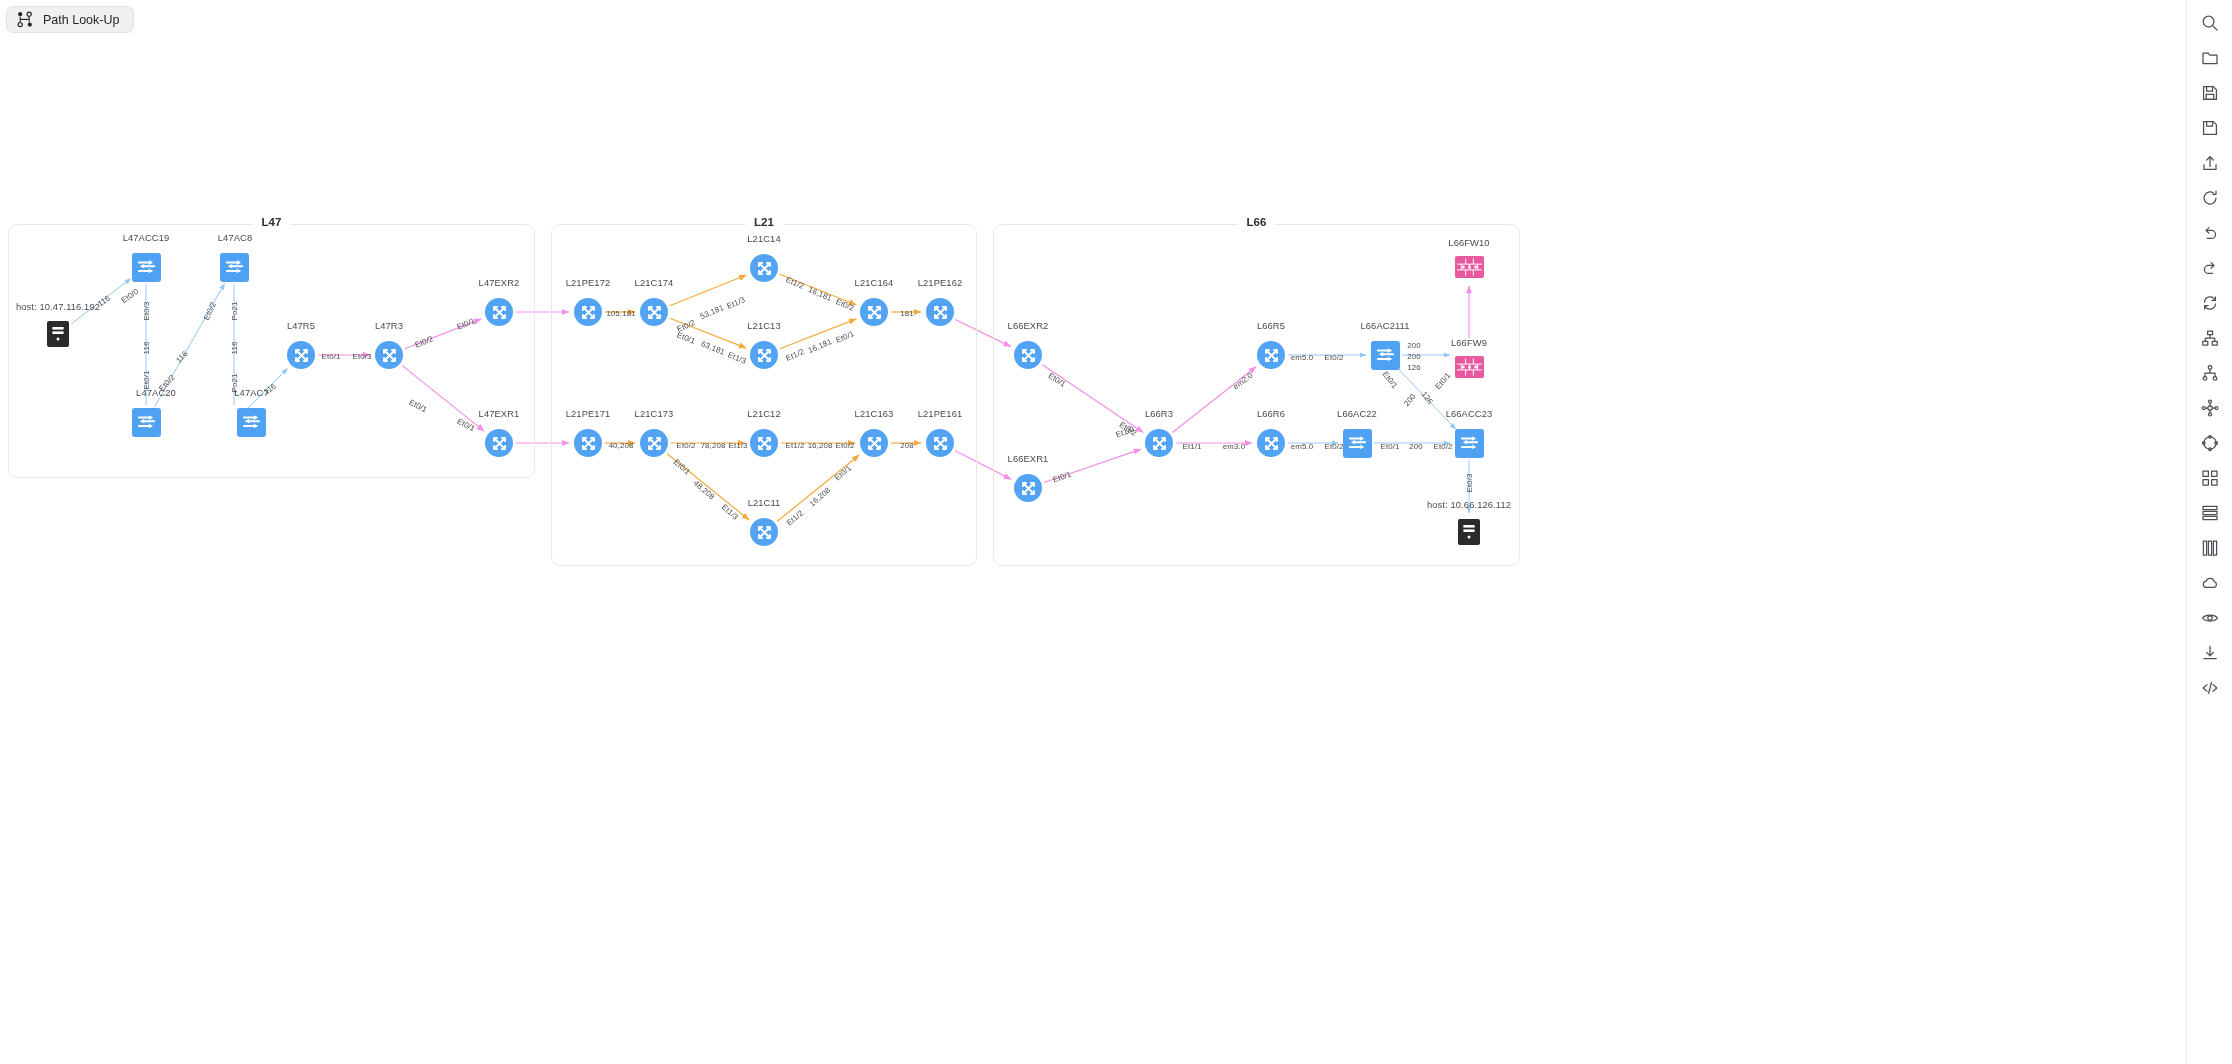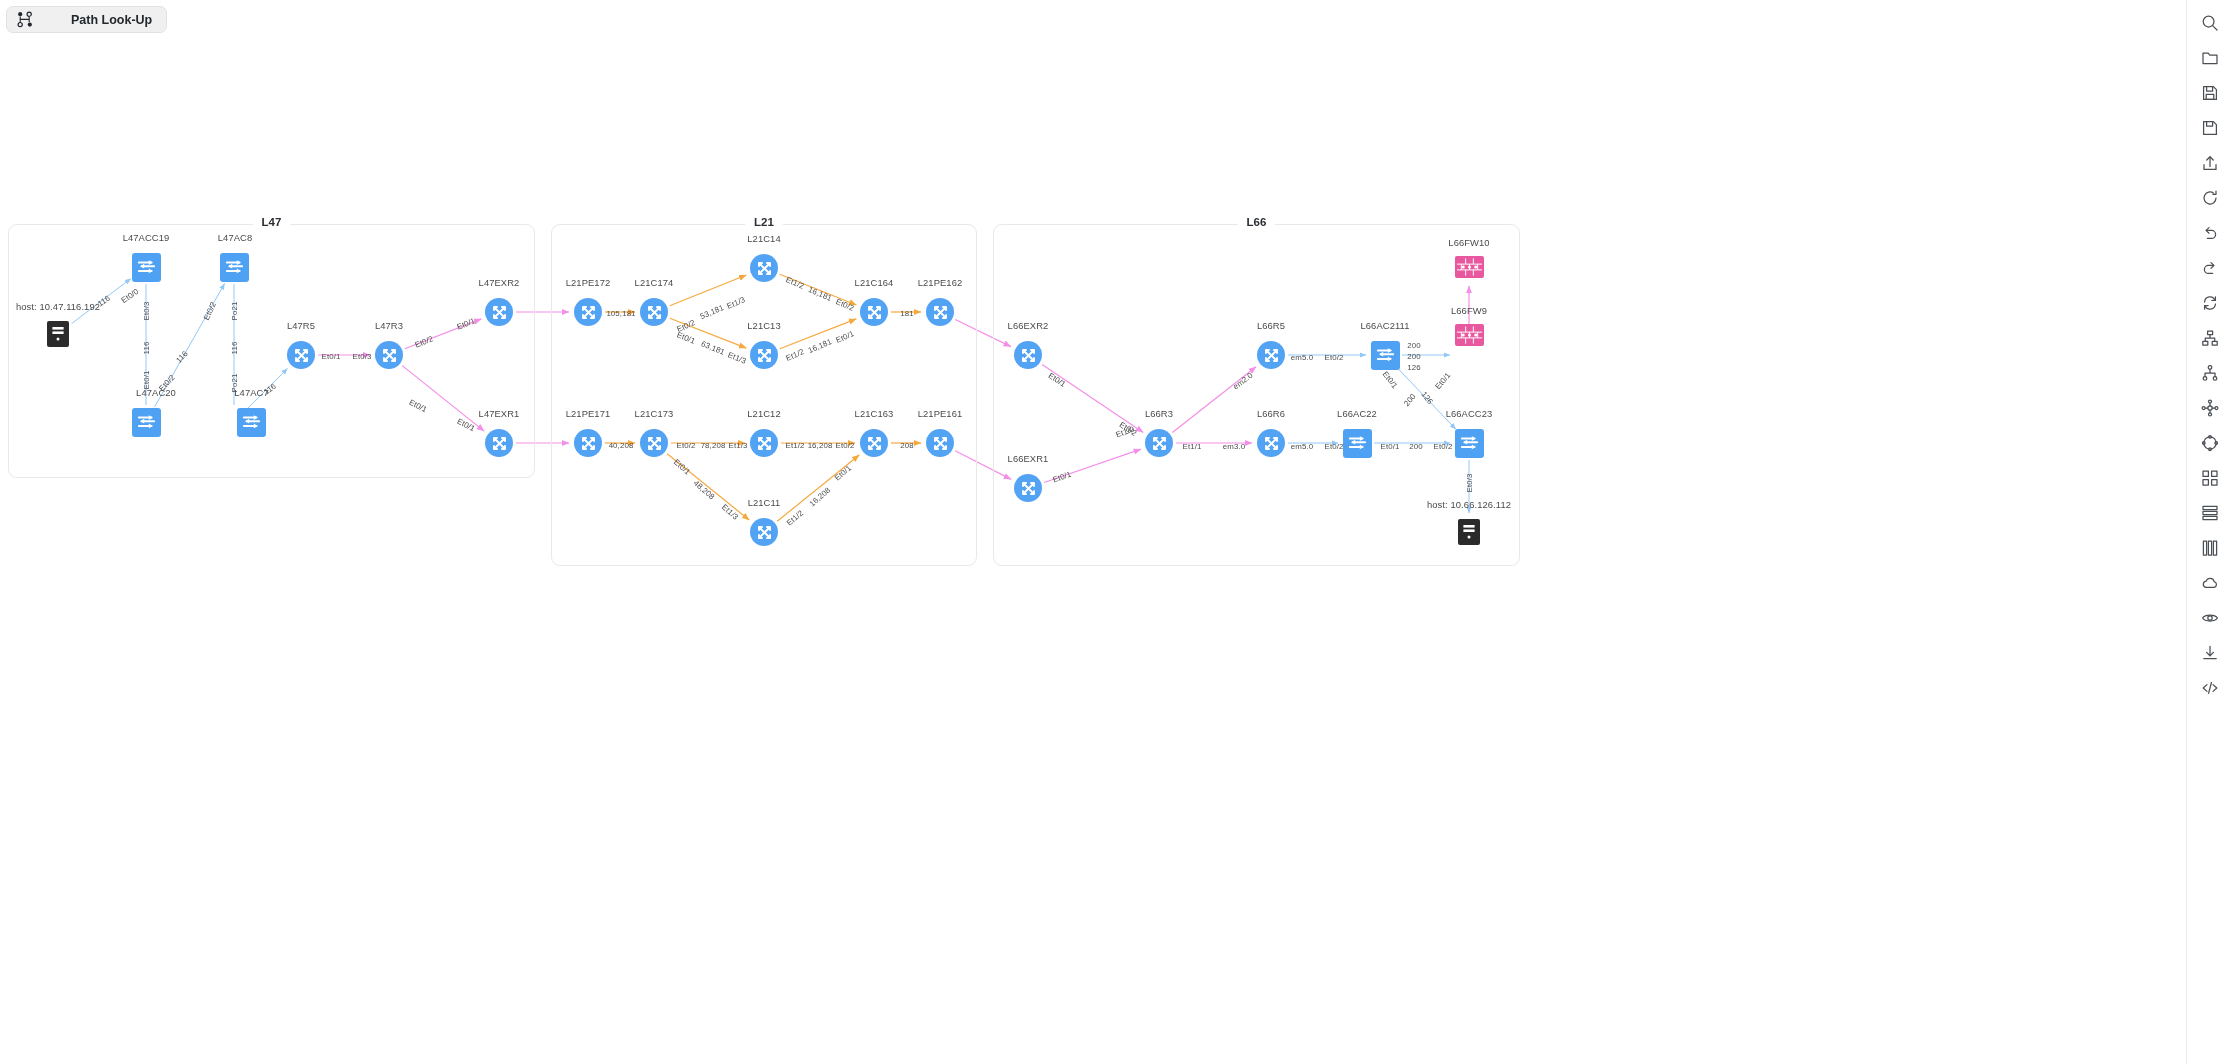--- a/index.html
+++ b/index.html
@@ -20,21 +20,21 @@
   }
   .hdr-chip {
     display: flex; align-items: center; gap: 9px;
     background: #f0f0f0;
     border: 1px solid #e2e2e2;
     border-radius: 7px;
     padding: 6px 14px 6px 10px;
     height: 27px;
   }
   .hdr-chip .label {
-    font-size: 12.5px; font-weight: bold; color: #23282d; white-space: nowrap; margin-left: 28px;
+    font-size: 12.5px; font-weight: normal; color: #23282d; white-space: nowrap;
   }
   .hdr-bar {
     display: flex; align-items: center;
     background: #ffffff;
     border: 1px solid #e4e4e4;
     border-radius: 5px;
     padding: 6px 14px;
     height: 27px;
   }
   .hdr-bar .label {
@@ -614,21 +614,21 @@
               <rect x="0" y="0" width="26" height="18" fill="#e8589f"></rect>
               <path d="M0 6 H26 M0 12 H26" stroke="#fff" stroke-width="1"></path>
               <path d="M9 0 V6 M17 0 V6 M4.5 6 V12 M13 6 V12 M21.5 6 V12 M9 12 V18 M17 12 V18" stroke="#fff" stroke-width="1"></path>
               <circle cx="6.5" cy="9" r="1.6" fill="#fff"></circle>
               <circle cx="13" cy="9" r="1.6" fill="#fff"></circle>
               <circle cx="19.5" cy="9" r="1.6" fill="#fff"></circle>
             </svg>
           </div>
           <div class="node-label" style="top: -19px;">L66FW10</div>
         </div>
-        <div class="node" style="left: 1454.5px; top: 324px; width: 29px; height: 16px;">
+        <div class="node" style="left: 1454.5px; top: 356px; width: 29px; height: 16px;">
           <div class="fw">
             <svg width="25" height="18" viewBox="0 0 26 18">
               <rect x="0" y="0" width="26" height="18" fill="#e8589f"></rect>
               <path d="M0 6 H26 M0 12 H26" stroke="#fff" stroke-width="1"></path>
               <path d="M9 0 V6 M17 0 V6 M4.5 6 V12 M13 6 V12 M21.5 6 V12 M9 12 V18 M17 12 V18" stroke="#fff" stroke-width="1"></path>
               <circle cx="6.5" cy="9" r="1.6" fill="#fff"></circle>
               <circle cx="13" cy="9" r="1.6" fill="#fff"></circle>
               <circle cx="19.5" cy="9" r="1.6" fill="#fff"></circle>
             </svg>
           </div>

